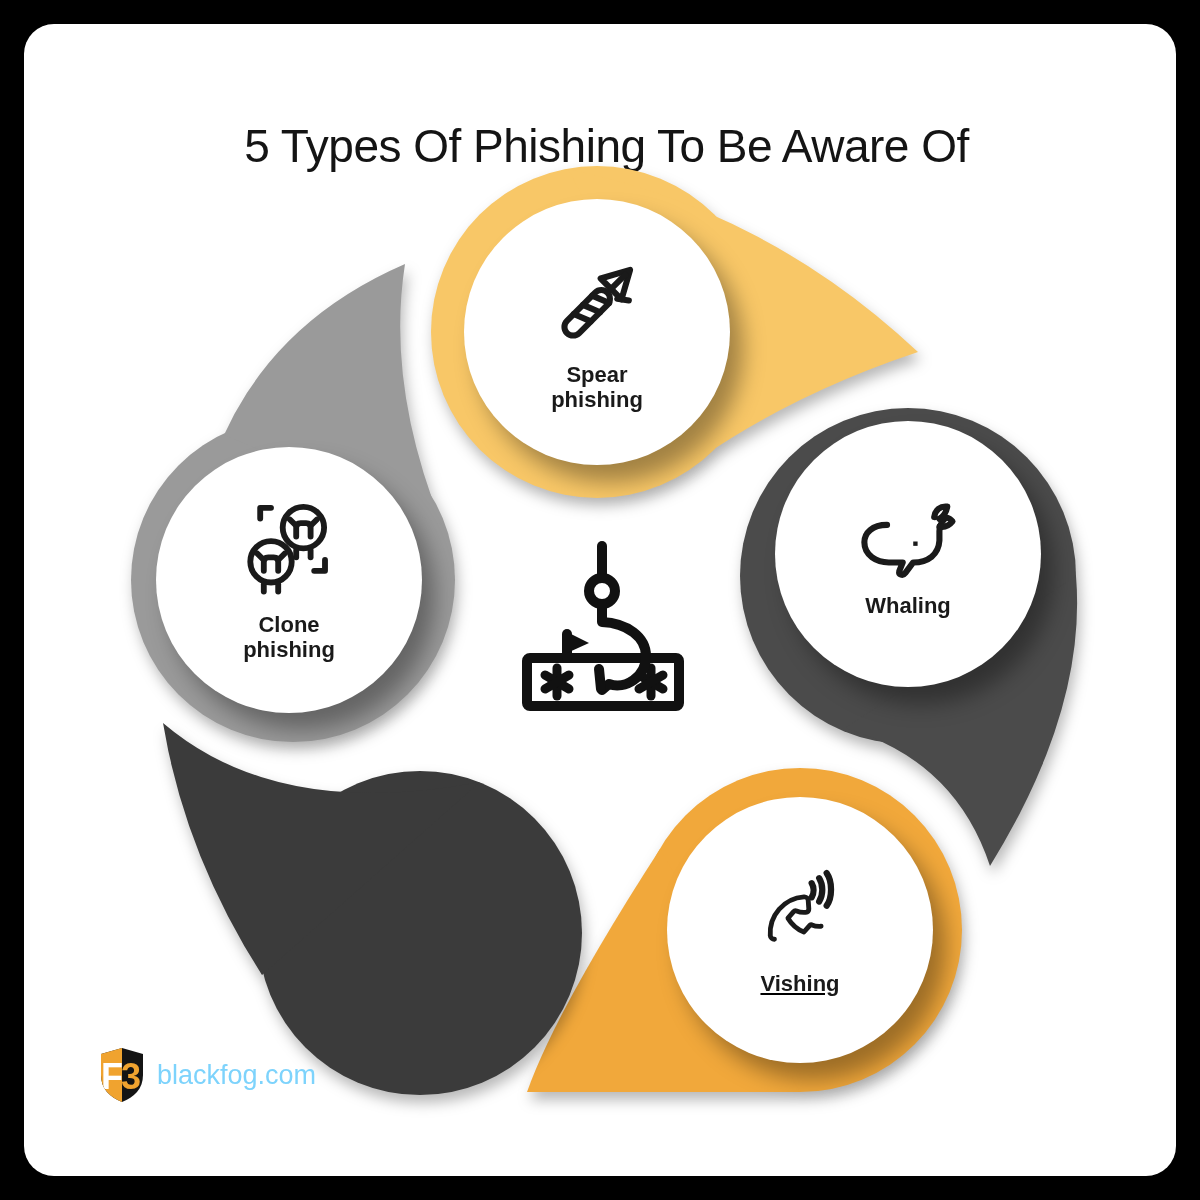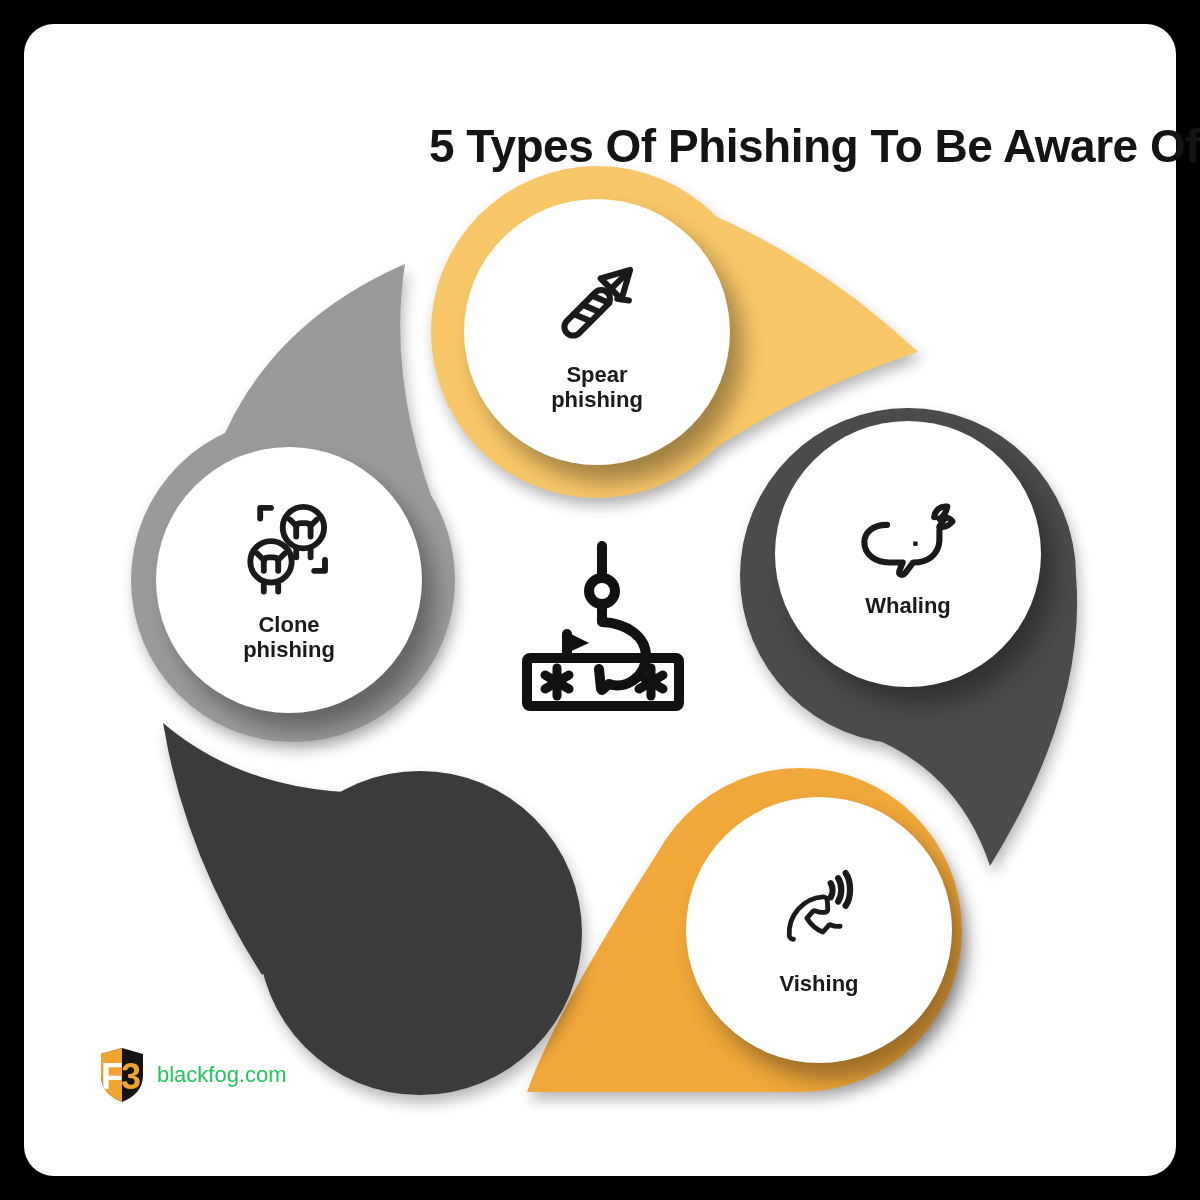--- a/index.html
+++ b/index.html
@@ -1,30 +1,30 @@
 <!DOCTYPE html>
 <html><head>
 <meta charset="utf-8">
 <style>
   html,body{margin:0;padding:0;background:#000;}
   .stage{position:relative;width:1200px;height:1200px;background:#000;overflow:hidden;
          font-family:"Liberation Sans", sans-serif;}
   .card{position:absolute;left:24px;top:24px;right:24px;bottom:24px;background:#fff;border-radius:30px;}
-  .title{position:absolute;left:13px;right:0;top:88px;text-align:right;
-         font-size:46px;font-weight:bold;letter-spacing:-0.5px;color:#141414;}
+  .title{position:absolute;left:13px;right:0;top:88px;text-align:center;
+         font-size:46px;font-weight:normal;letter-spacing:-0.5px;color:#141414;}
   .rings{position:absolute;left:0;top:0;width:1200px;height:1200px;}
   .ring-group{filter:drop-shadow(3px 8px 7px rgba(0,0,0,0.28));}
   .bubble{position:absolute;width:266px;height:266px;border-radius:50%;background:#fff;
           box-shadow:13px 17px 22px rgba(0,0,0,0.35);
           display:flex;flex-direction:column;align-items:center;justify-content:center;text-align:center;}
   .node-icon{margin-bottom:8px;}
   .label{font-size:22px;font-weight:bold;line-height:1.13;color:#1a1a1a;}
   .center-icon{position:absolute;left:505px;top:538px;}
   .logo{position:absolute;left:98px;top:1046px;display:flex;align-items:center;gap:11px;}
-  .logo-text{font-size:22px;font-weight:500;color:#22c55e;}
+  .logo-text{font-size:27px;font-weight:500;color:#7dd3fc;}
   svg{display:block;}
 </style>
 </head>
 <body>
 
 <div class="stage">
   <div class="card"></div>
 
   <h1 class="title">5 Types Of Phishing To Be Aware Of</h1>
 
@@ -76,21 +76,21 @@
         <path d="M90 31 C91 23 97 18 105 19 C104 25 101 30 96 33"></path>
         <path d="M96 33 C101 30 107 31 111 36 C107 41 101 43 96 42"></path>
         <rect x="66" y="59" width="5" height="5" fill="#1a1a1a" stroke="none"></rect>
       </g>
     </svg>
     <div class="label">
       <div>Whaling</div>
     </div>
   </div>
 
-  <div class="bubble" style="left:686px;top:797px;">
+  <div class="bubble" style="left:667px;top:797px;text-decoration:underline;">
     <svg class="node-icon" width="100" height="100" viewBox="0 0 120 120">
       <g fill="none" stroke="#1a1a1a" stroke-width="7.5" stroke-linecap="round" stroke-linejoin="round">
         <path d="M31 95 C28 95 25 92 25 89 C25 58 50 33 81 33 C84 33 87 36 87 39 L87 52 C87 55 85 57 82 57 C77 57 72 56 68 54 C66 53 64 54 63 55 L54 64 C59 74 67 82 77 87 L86 78 C87 77 89 76 90 77 C94 79 99 80 104 80" transform="rotate(-4 60 60) scale(0.78) translate(4 18)"></path>
         <path d="M74 40 C77 35 77 28 74 23"></path>
         <path d="M83 45 C88 37 88 25 83 17"></path>
         <path d="M92 50 C99 40 99 21 92 11"></path>
       </g>
     </svg>
     <div class="label">
       <div>Vishing</div>

